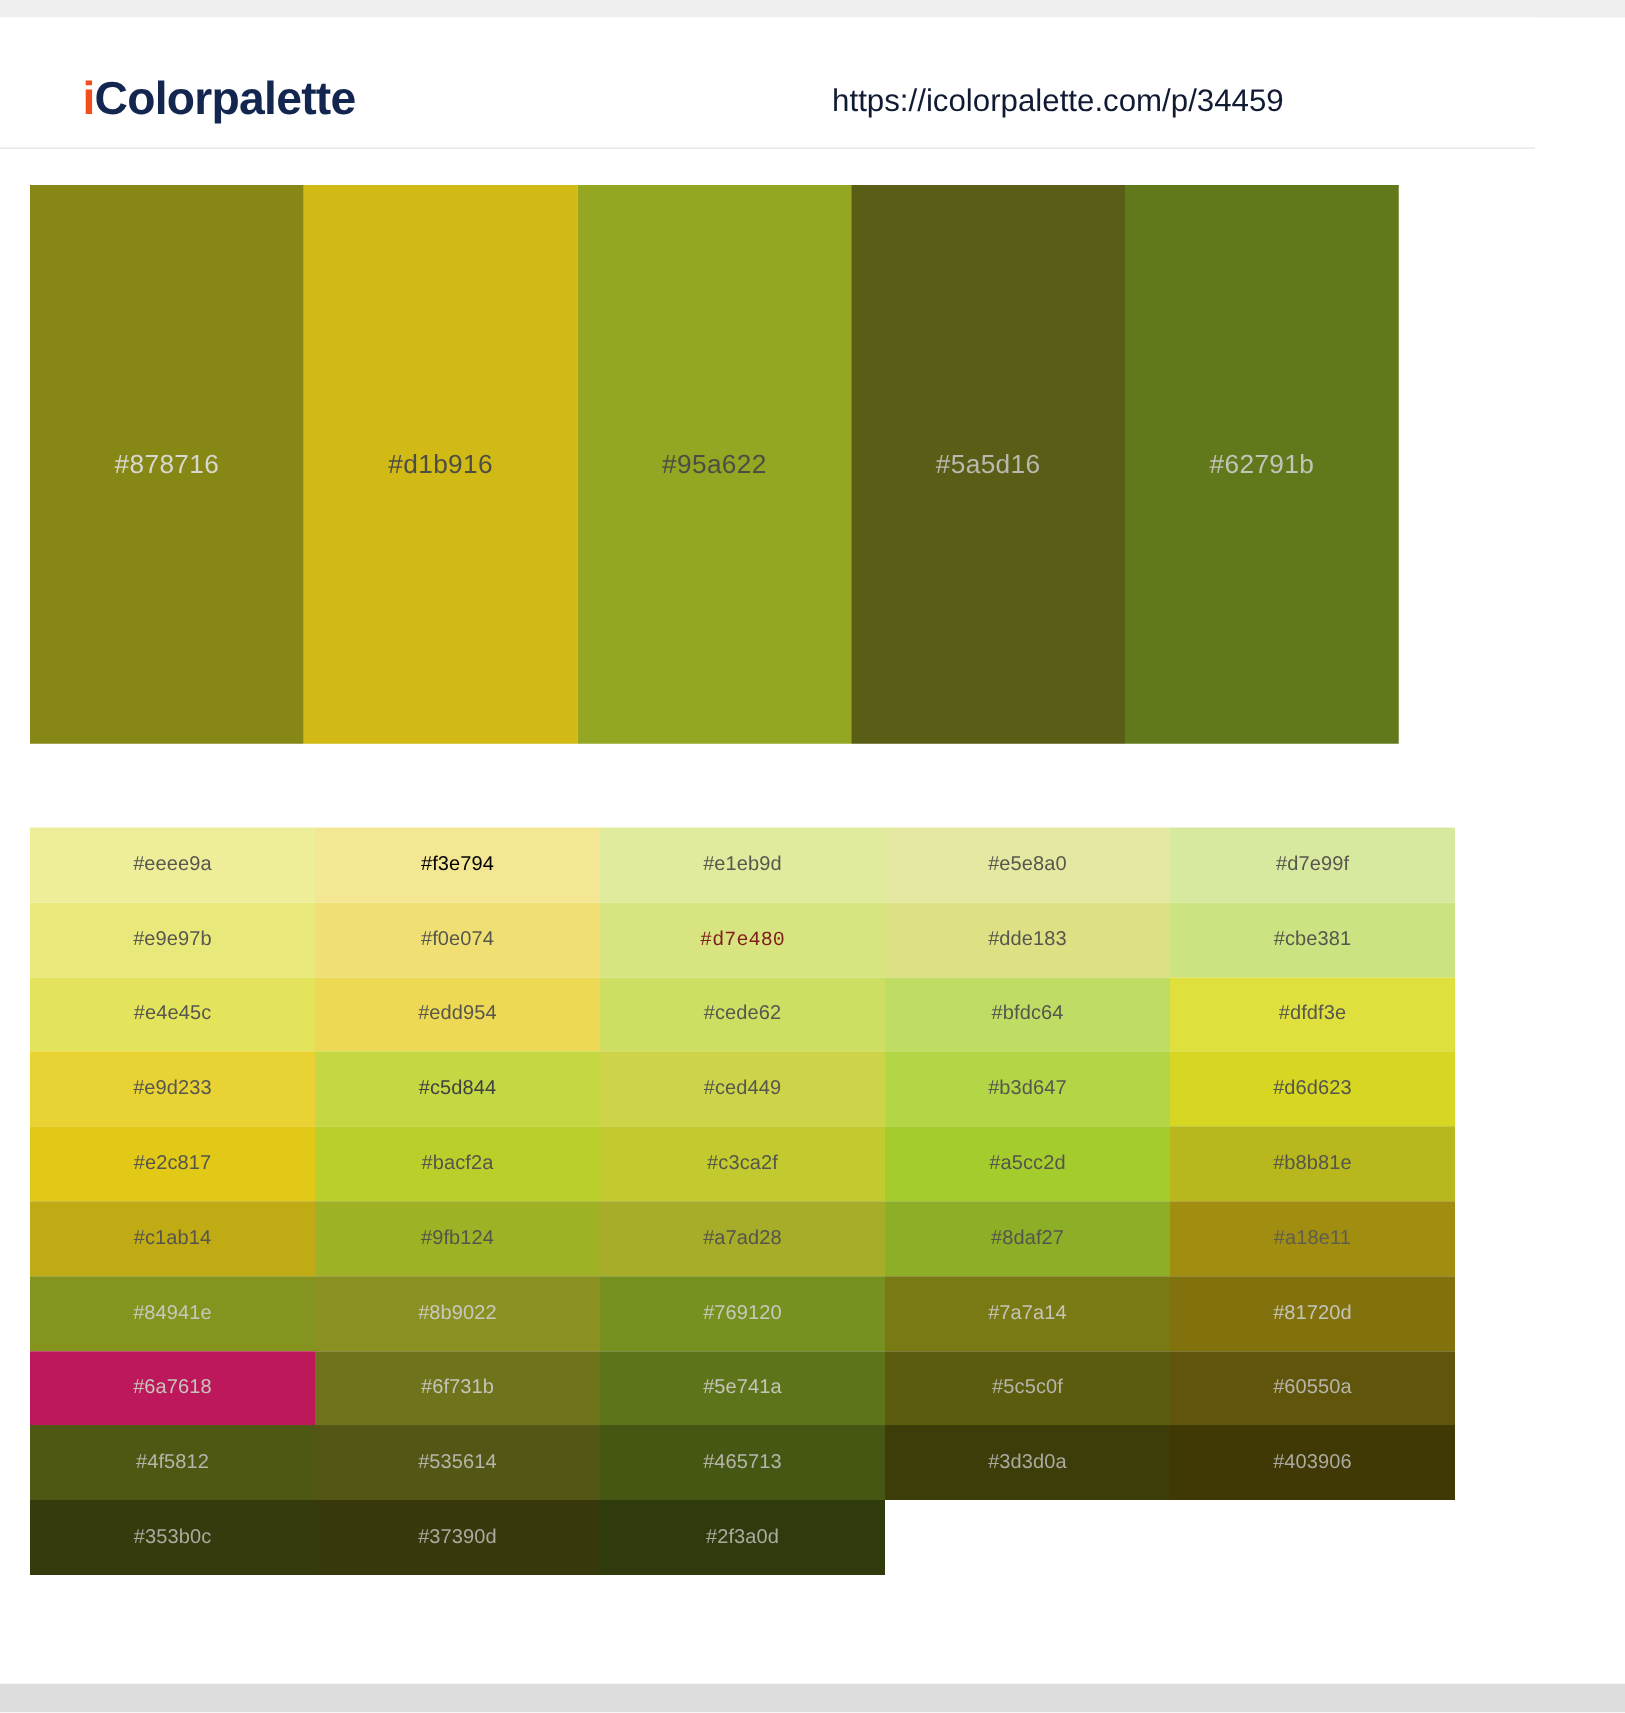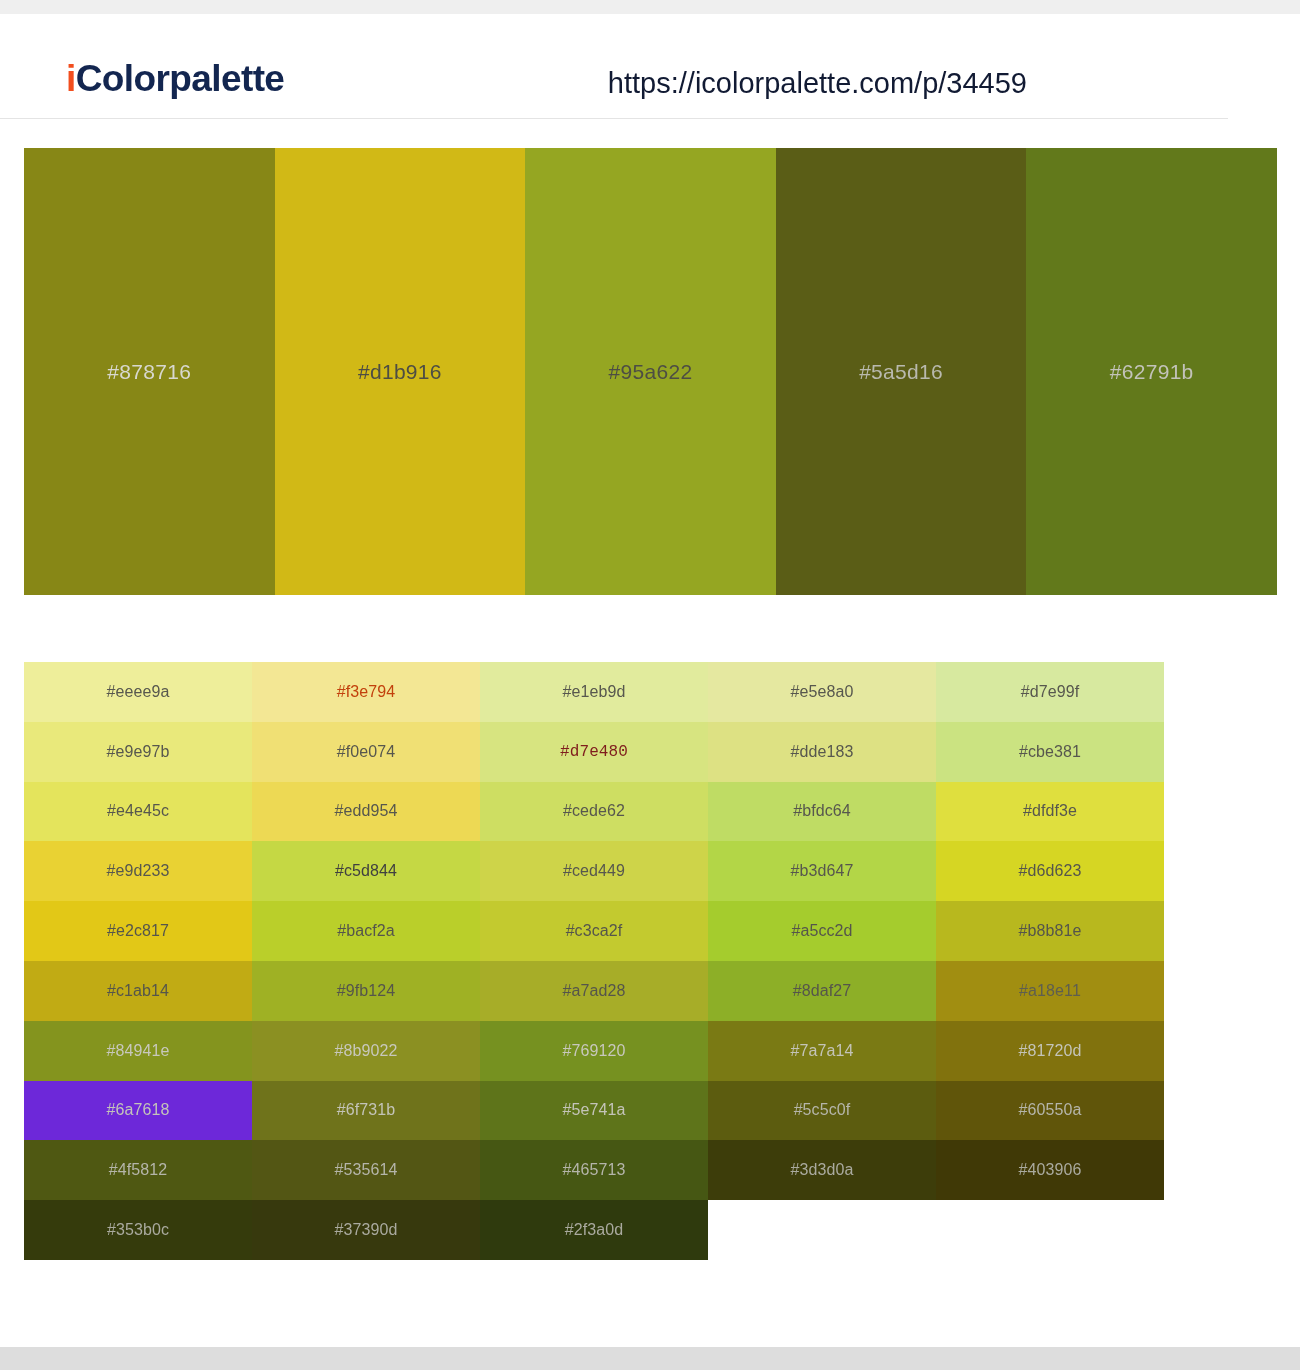--- a/index.html
+++ b/index.html
@@ -48,33 +48,33 @@
     white-space: nowrap;
     line-height: 1;
   }
   .logo-i { color: #f24e1e; }
   .logo-rest { color: #132650; }
 
   .header-url {
     position: absolute;
     right: 201px;
     top: 55px;
-    font-size: 29px;
+    font-size: 25px;
     color: #111a33;
     white-space: nowrap;
     line-height: 1;
     font-family: "Liberation Sans", sans-serif;
   }
 
   
   .swatch-band {
     position: absolute;
     left: 24px;
     top: 148px;
-    width: 1253px;
+    width: 1095px;
     height: 447px;
     display: flex;
   }
 
   .swatch {
     flex: 1 1 0;
     position: relative;
     display: flex;
     align-items: center;
     justify-content: center;
@@ -153,21 +153,21 @@
       <div class="swatch" style="background: rgb(98, 121, 27);">
         <span class="swatch-label" style="color: rgb(195, 195, 186);">#62791b</span>
       </div>
     </div>
 
   <div class="shades-grid">
       <div class="shade-cell" style="background: rgb(238, 238, 154);">
         <span class="shade-label" style="color: rgb(87, 87, 78);">#eeee9a</span>
       </div>
       <div class="shade-cell" style="background: rgb(243, 231, 148);">
-        <span class="shade-label" style="color: #c2410c;">#f3e794</span>
+        <span class="shade-label" style="color: #000000;">#f3e794</span>
       </div>
       <div class="shade-cell" style="background: rgb(225, 235, 157);">
         <span class="shade-label" style="color: rgb(87, 87, 78);">#e1eb9d</span>
       </div>
       <div class="shade-cell" style="background: rgb(229, 232, 160);">
         <span class="shade-label" style="color: rgb(87, 87, 78);">#e5e8a0</span>
       </div>
       <div class="shade-cell" style="background: rgb(215, 233, 159);">
         <span class="shade-label" style="color: rgb(87, 87, 78);">#d7e99f</span>
       </div>
@@ -254,21 +254,21 @@
       </div>
       <div class="shade-cell" style="background: rgb(118, 145, 32);">
         <span class="shade-label" style="color: rgb(200, 200, 189);">#769120</span>
       </div>
       <div class="shade-cell" style="background: rgb(122, 122, 20);">
         <span class="shade-label" style="color: rgb(196, 196, 185);">#7a7a14</span>
       </div>
       <div class="shade-cell" style="background: rgb(129, 114, 13);">
         <span class="shade-label" style="color: rgb(196, 196, 185);">#81720d</span>
       </div>
-      <div class="shade-cell" style="background: #6d28d9;">
+      <div class="shade-cell" style="background: #be185d;">
         <span class="shade-label" style="color: rgb(196, 196, 185);">#6a7618</span>
       </div>
       <div class="shade-cell" style="background: rgb(111, 115, 27);">
         <span class="shade-label" style="color: rgb(196, 196, 185);">#6f731b</span>
       </div>
       <div class="shade-cell" style="background: rgb(94, 116, 26);">
         <span class="shade-label" style="color: rgb(196, 196, 185);">#5e741a</span>
       </div>
       <div class="shade-cell" style="background: rgb(92, 92, 15);">
         <span class="shade-label" style="color: rgb(181, 181, 170);">#5c5c0f</span>

